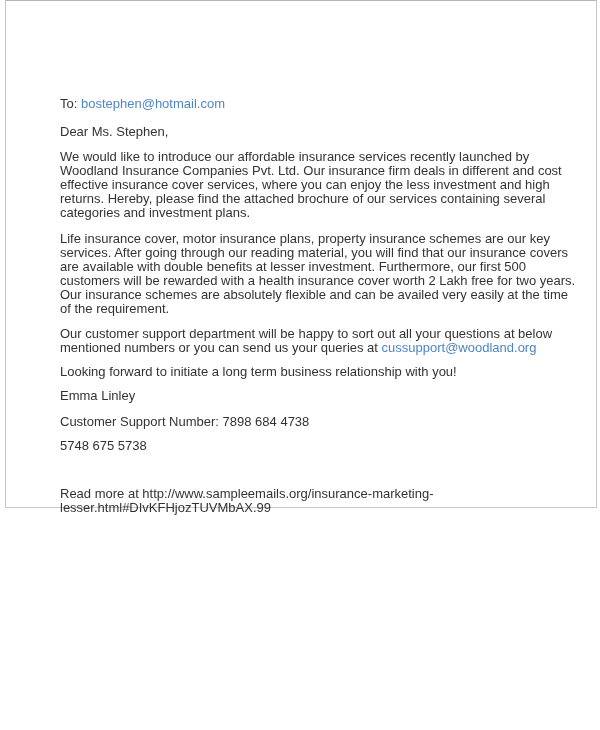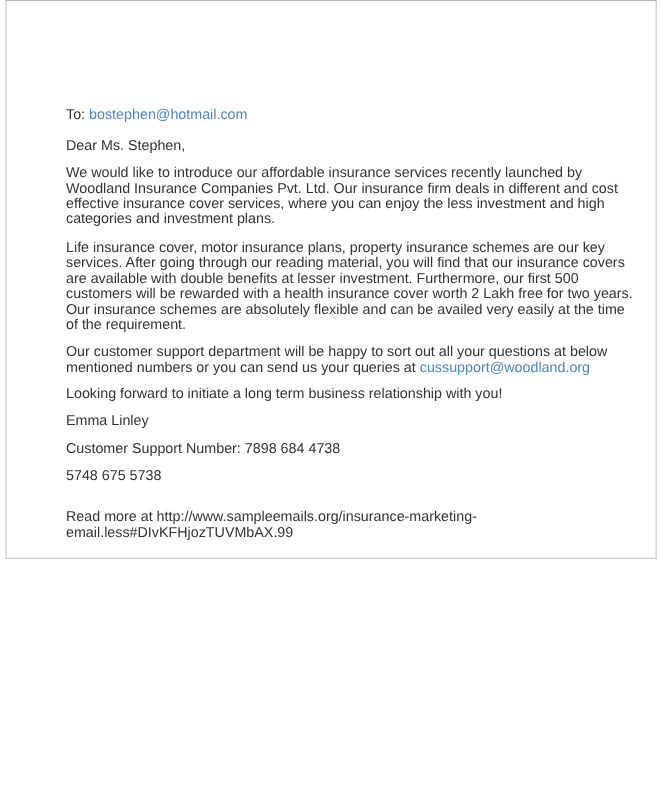--- a/index.html
+++ b/index.html
@@ -22,21 +22,21 @@
     padding: 96px 20px 0 54px;
     color: #333333;
     font-size: 13px;
     line-height: 14px;
   }
   .block { margin: 0 0 11px 0; }
   .line { white-space: nowrap; }
   .mb14 { margin-bottom: 14px; }
   .mb12 { margin-bottom: 12px; }
   .mb10 { margin-bottom: 10px; }
-  .readmore { margin-top: 24px; }
+  .readmore { margin-top: 34px; }
   a.email-link {
     color: #4e86c3;
     text-decoration: none;
     cursor: pointer;
   }
 </style>
 </head>
 <body>
 
 <div class="page">
@@ -48,20 +48,21 @@
     </div>
 
     <div class="block">
       <div class="line">Dear Ms. Stephen,</div>
     </div>
 
     <div class="block mb12">
       <div class="line">We would like to introduce our affordable insurance services recently launched by</div>
       <div class="line">Woodland Insurance Companies Pvt. Ltd. Our insurance firm deals in different and cost</div>
       <div class="line">effective insurance cover services, where you can enjoy the less investment and high</div>
+      <div class="line">returns. Hereby, please find the attached brochure of our services containing several</div>
       <div class="line">categories and investment plans.</div>
     </div>
 
     <div class="block">
       <div class="line">Life insurance cover, motor insurance plans, property insurance schemes are our key</div>
       <div class="line">services. After going through our reading material, you will find that our insurance covers</div>
       <div class="line">are available with double benefits at lesser investment. Furthermore, our first 500</div>
       <div class="line">customers will be rewarded with a health insurance cover worth 2 Lakh free for two years.</div>
       <div class="line">Our insurance schemes are absolutely flexible and can be availed very easily at the time</div>
       <div class="line">of the requirement.</div>
@@ -84,17 +85,17 @@
     <div class="block mb10">
       <div class="line">Customer Support Number: 7898 684 4738</div>
     </div>
 
     <div class="block">
       <div class="line">5748 675 5738</div>
     </div>
 
     <div class="block readmore">
       <div class="line">Read more at http://www.sampleemails.org/insurance-marketing-</div>
-      <div class="line">email.less#DIvKFHjozTUVMbAX.99</div>
+      <div class="line">lesser.html#DIvKFHjozTUVMbAX.99</div>
     </div>
 
   </div>
 </div>
 
 </body></html>

